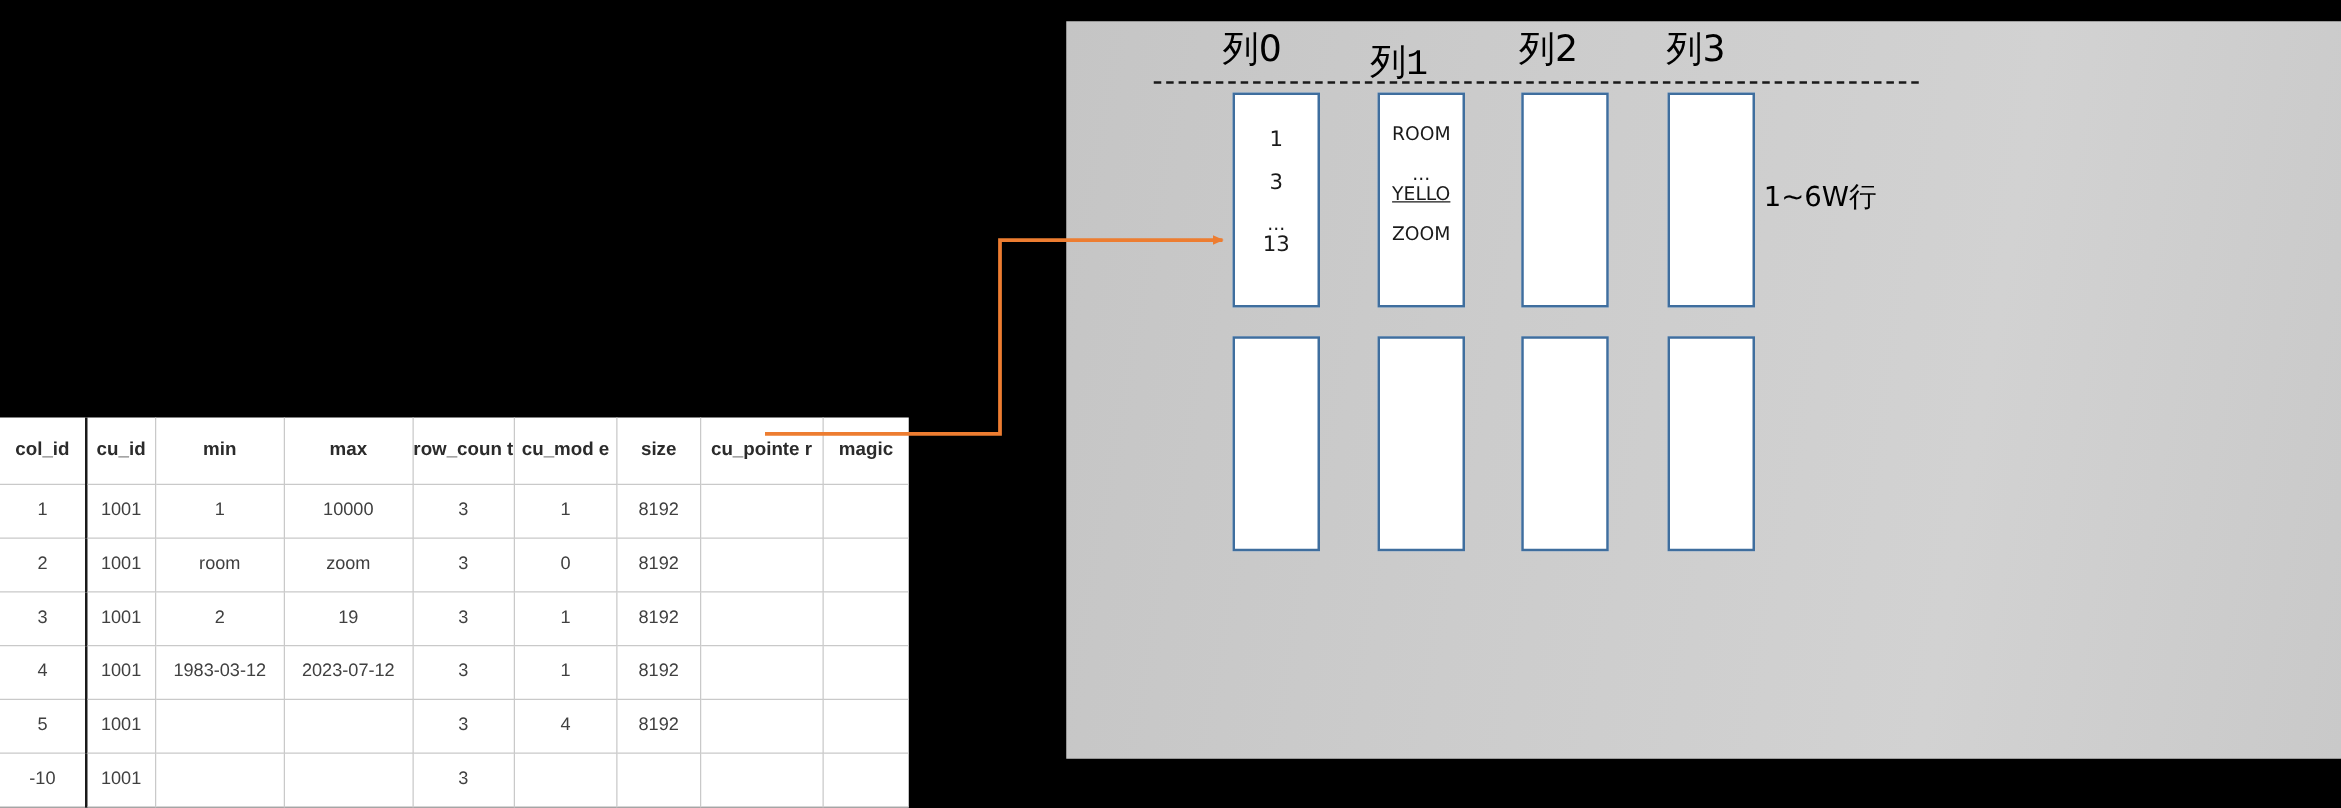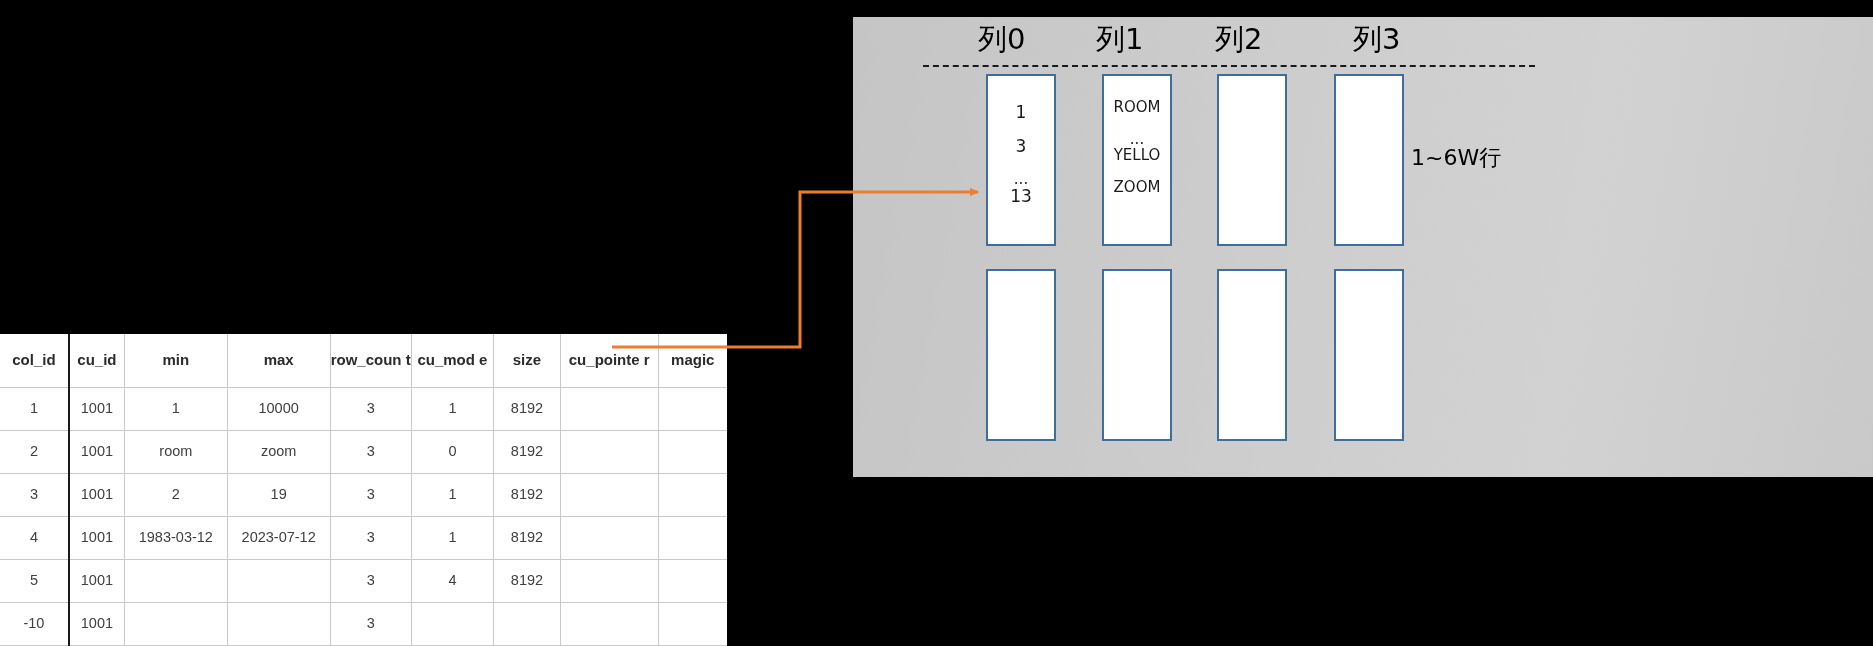--- a/index.html
+++ b/index.html
@@ -34,21 +34,21 @@
   .c-min{width:100px;}
   .c-max{width:100px;}
   .c-rowcount{width:79px;}
   .c-cumode{width:80px;}
   .c-size{width:65px;}
   .c-cupointer{width:95px;}
   .c-magic{width:67px;}
 
   
   #diagram{
-    position:absolute; left:853px; top:17px; width:1020px; height:460px;
+    position:absolute; left:853px; top:17px; width:1020px; height:590px;
     background:linear-gradient(100deg,#c5c5c5 0%,#cccccc 35%,#d2d2d2 70%,#c9c9c9 100%);
   }
   .col-title{
     position:absolute; color:#000; font-size:29px; line-height:1;
     font-family:"DejaVu Sans","Liberation Sans",sans-serif;
     white-space:nowrap;
   }
   #dashed-rule{
     position:absolute; left:70px; top:48px; width:612px; height:0;
     border-top:2.4px dashed #1a1a1a;
@@ -167,40 +167,40 @@
       <td></td>
       <td></td>
       <td></td>
     </tr>
   </tbody>
 </table>
 
 <div id="diagram">
 
   <div class="col-title" style="left:125px; top:8px;">列0</div>
-  <div class="col-title" style="left:243px; top:8px;">列1</div>
+  <div class="col-title" style="left:243px; top:20px;font-family:Liberation Mono, monospace;">列1</div>
   <div class="col-title" style="left:362px; top:8px;text-align:right;">列2</div>
-  <div class="col-title" style="left:500px; top:8px;">列3</div>
+  <div class="col-title" style="left:480px; top:8px;">列3</div>
 
   <div id="dashed-rule"></div>
 
   <div class="cu-box" style="left:133px; top:57px; width:70px; height:172px;">
     <div class="vals">
       <div>1</div>
       <div>3</div>
       <div class="tight">...</div>
       <div>13</div>
     </div>
   </div>
 
   <div class="cu-box" style="left:249px; top:57px; width:70px; height:172px;">
     <div class="vals" style="top:24px; font-size:15px;">
       <div>ROOM</div>
       <div class="tight">...</div>
-      <div style="">YELLO</div>
+      <div style="text-decoration:underline;">YELLO</div>
       <div>ZOOM</div>
     </div>
   </div>
 
   <div class="cu-box" style="left:364px; top:57px; width:70px; height:172px;"></div>
   <div class="cu-box" style="left:481px; top:57px; width:70px; height:172px;"></div>
 
   <div class="cu-box" style="left:133px; top:252px; width:70px; height:172px;"></div>
   <div class="cu-box" style="left:249px; top:252px; width:70px; height:172px;"></div>
   <div class="cu-box" style="left:364px; top:252px; width:70px; height:172px;"></div>

